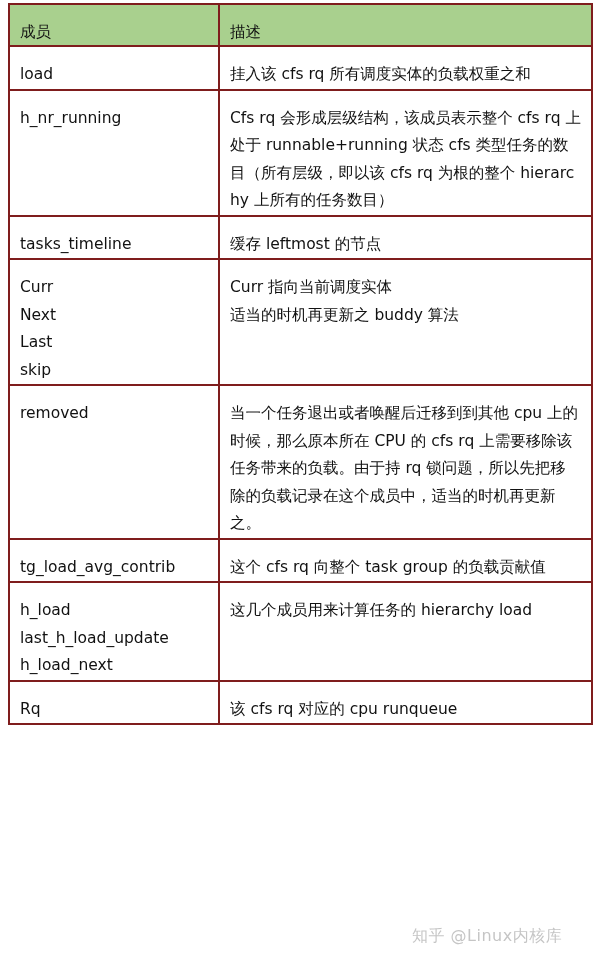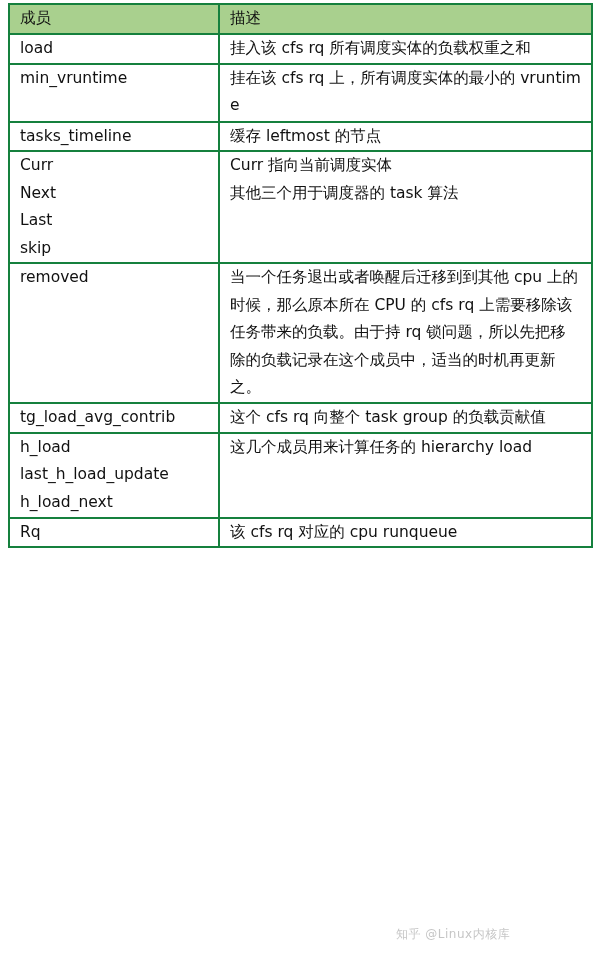--- a/index.html
+++ b/index.html
@@ -4,35 +4,35 @@
 <style>
   html, body { margin: 0; padding: 0; background: #ffffff; }
   body { width: 600px; height: 961px; position: relative; overflow: hidden;
          font-family: "DejaVu Sans", "Liberation Sans", sans-serif; color: #111; }
   table.doc {
     position: absolute; left: 8px; top: 3px;
     width: 583px; border-collapse: collapse; table-layout: fixed;
     font-size: 15.5px;
   }
   table.doc td, table.doc th {
-    border: 2px solid #15803d;
+    border: 2px solid #7f1d1d;
     vertical-align: top;
-    padding: 0 10px 0 10px;
+    padding: 14px 10px 0 10px;
     line-height: 27.5px;
     text-align: left;
     font-weight: normal;
     word-break: break-all;
   }
   table.doc th { background: #a9d08e; line-height: 26px; }
   col.c1 { width: 210px; }
   col.c2 { width: 373px; }
   .line { display: block; }
   .watermark {
-    position: absolute; left: 396px; top: 926px;
-    font-size: 12px; color: rgba(150,150,150,0.55);
+    position: absolute; left: 412px; top: 926px;
+    font-size: 16px; color: rgba(150,150,150,0.55);
     letter-spacing: 0.5px; pointer-events: none;
   }
 </style>
 </head>
 <body>
 
 <table class="doc">
   <colgroup>
       <col class="c1">
       <col class="c2">
@@ -43,42 +43,42 @@
       <th>描述</th>
     </tr>
   </thead>
   <tbody>
     <tr style="height:27px">
       <td>
           <span class="line">load</span>
         </td>
       <td>挂入该 cfs rq 所有调度实体的负载权重之和</td>
     </tr>
-    <tr style="height:58px">
+    <tr style="height:112px">
       <td>
-          <span class="line">min_vruntime</span>
+          <span class="line">h_nr_running</span>
         </td>
-      <td>挂在该 cfs rq 上，所有调度实体的最小的 vruntime</td>
+      <td>Cfs rq 会形成层级结构，该成员表示整个 cfs rq 上处于 runnable+running 状态 cfs 类型任务的数目（所有层级，即以该 cfs rq 为根的整个 hierarchy 上所有的任务数目）</td>
     </tr>
     <tr style="height:28px">
       <td>
           <span class="line">tasks_timeline</span>
         </td>
       <td>缓存 leftmost 的节点</td>
     </tr>
     <tr style="height:112px">
       <td>
         <span class="line">Curr</span>
         <span class="line">Next</span>
         <span class="line">Last</span>
         <span class="line">skip</span>
       </td>
       <td>
         <span class="line">Curr 指向当前调度实体</span>
-        <span class="line">其他三个用于调度器的 task 算法</span>
+        <span class="line">适当的时机再更新之 buddy 算法</span>
       </td>
     </tr>
     <tr style="height:140px">
       <td>
           <span class="line">removed</span>
         </td>
       <td>当一个任务退出或者唤醒后迁移到到其他 cpu 上的时候，那么原本所在 CPU 的 cfs rq 上需要移除该任务带来的负载。由于持 rq 锁问题，所以先把移除的负载记录在这个成员中，适当的时机再更新之。</td>
     </tr>
     <tr style="height:27px">
       <td>

